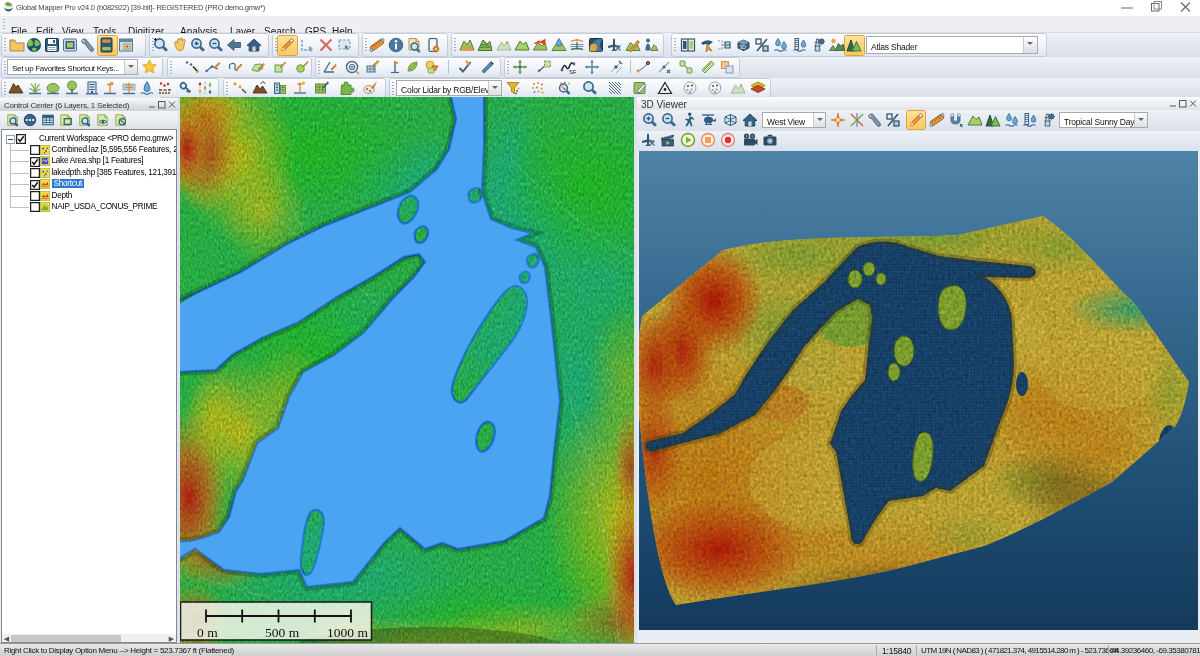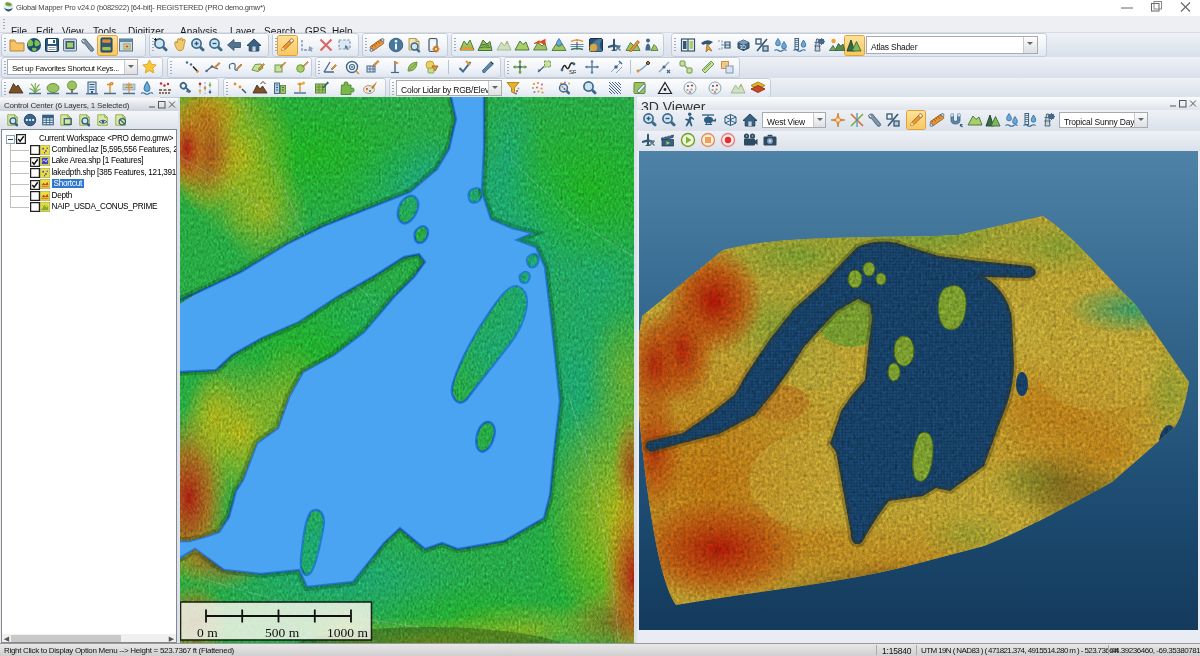--- a/index.html
+++ b/index.html
@@ -25,21 +25,21 @@
 #cc { left:0; top:97px; width:160px; height:546px; background:#ebedf1; }
 #cctitle { left:0px; top:1px; width:178px; height:13px; background:linear-gradient(#f8f9fa,#ccd2db); font-size:8px; color:#333; letter-spacing:-0.2px; }
 #cctools { left:0px; top:14px; width:178px; height:18px; background:linear-gradient(#f4f6f9,#dde3eb); }
 #cctree { left:1px; top:32px; width:176px; height:505px; background:#fff; border:1px solid #828790; border-bottom:none; overflow:hidden; }
 #ccscroll { left:1px; top:537px; width:176px; height:9px; background:#f0f0f0; border:1px solid #828790; border-top:none; }
 .trow { position:absolute; height:11px; font-size:8.2px; color:#000; white-space:nowrap; letter-spacing:-0.25px; }
 #statusbar { left:0; top:643px; width:1200px; height:13px; background:linear-gradient(#e8e8e8,#cfcfcf); border-top:1px solid #999; font-size:8px; color:#111; letter-spacing:-0.3px; }
 #statusbar span { position:absolute; top:2px; white-space:nowrap; }
 .sbsep { position:absolute; top:1px; bottom:1px; width:1px; background:#aaa; }
 #v3d { left:637px; top:97px; width:563px; height:546px; background:#e9edf3; }
-#v3dtitle { left:0; top:0; width:563px; height:21px; background:linear-gradient(#fafbfc,#d0d6df); font-size:14px; color:#333; }
+#v3dtitle { left:0; top:0; width:563px; height:21px; background:linear-gradient(#fafbfc,#d0d6df); font-size:10px; color:#333; }
 #v3dtb1 { left:0; top:13px; width:563px; height:21px; background:linear-gradient(#eef1f6,#dae1eb); }
 #v3dtb2 { left:0; top:34px; width:563px; height:20px; background:linear-gradient(#eef1f6,#dae1eb); }
 #v3dbottom { left:0; top:533px; width:563px; height:13px; background:#e6eaef; font-size:8.5px; color:#222; }
 .sunken { position:absolute; top:1px; height:10px; border:1px solid #9aa0a8; border-right-color:#fff; border-bottom-color:#fff; background:#e6eaef; font-size:8.5px; }
 </style>
 </head>
 <body>
 
 <svg width="0" height="0" style="position:absolute">
 <defs>
@@ -620,21 +620,21 @@
 </defs>
 </svg>
 
 <div id="titlebar" class="abs">
 <svg class="abs" style="left:3px;top:1px" width="11" height="11" viewBox="0 0 14 14">
       <circle cx="7" cy="7" r="6.4" fill="#e8eef2"></circle>
       <path d="M1.5 8.5 Q7 12.5 12.5 8.5 Q10.5 13.3 7 13.3 Q3.5 13.3 1.5 8.5Z" fill="#2a5a7a"></path>
       <path d="M3.5 1.8 Q9.5 0.6 11.5 4.8 Q8 7.6 3.8 5.4 Q2.8 3.4 3.5 1.8Z" fill="#6a9a3a"></path>
       <path d="M2.5 3.5 Q5 7.5 11.8 6.2" stroke="#98b848" stroke-width="1" fill="none"></path>
     </svg>
-<span id="titletext" class="abs">Global Mapper Pro v24.0 (b082922) [64-bit]- REGISTERED (PRO demo.gmw*)</span>
+<span id="titletext" class="abs">Global Mapper Pro v24.0 (b082922) [39-bit]- REGISTERED (PRO demo.gmw*)</span>
 <svg class="abs" style="left:1118px;top:0" width="80" height="15">
       <path d="M3 8 h12" stroke="#666" stroke-width="1"></path>
       <rect x="33.5" y="3.5" width="7.5" height="7.5" fill="none" stroke="#666"></rect>
       <rect x="36" y="1.5" width="7.5" height="7.5" fill="none" stroke="#888"></rect>
       <path d="M63 2.5 l9 9 M72 2.5 l-9 9" stroke="#666" stroke-width="1.1"></path>
     </svg>
 </div>
 <div id="menubar" class="abs">
 <div class="handle" style="left:3px;top:3px;bottom:3px"></div>
 <span style="left:11px">File</span>

